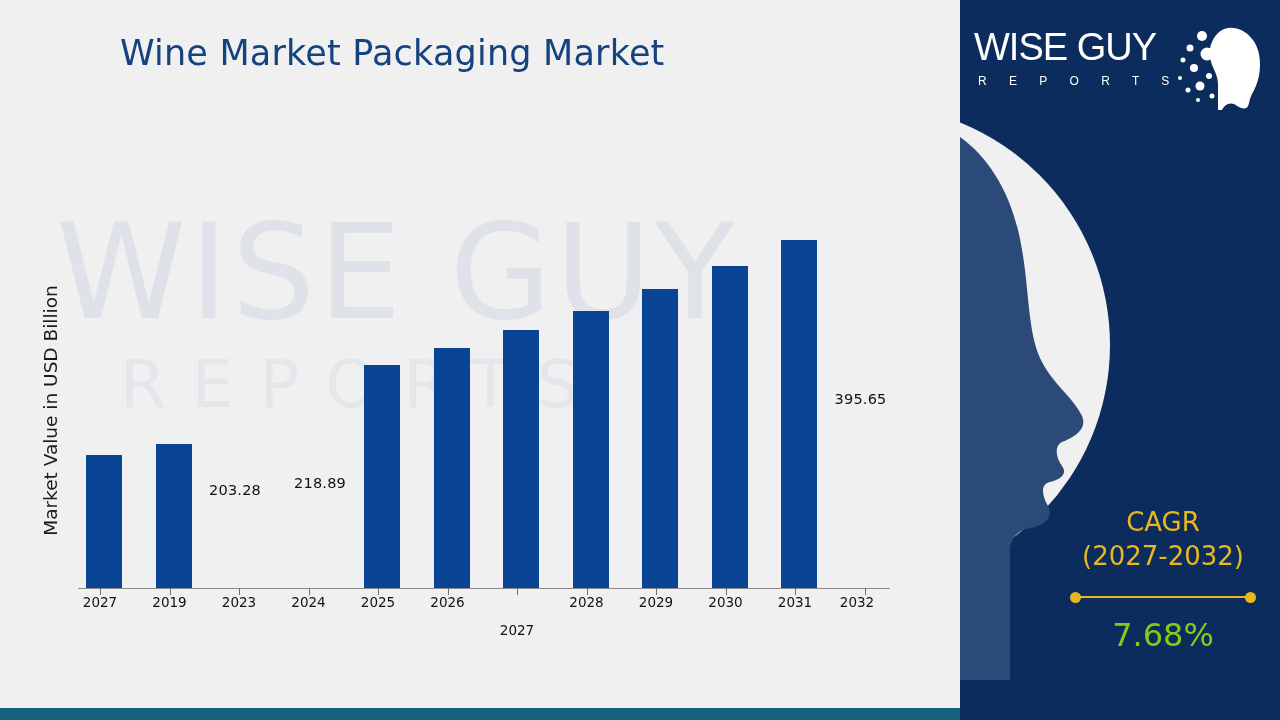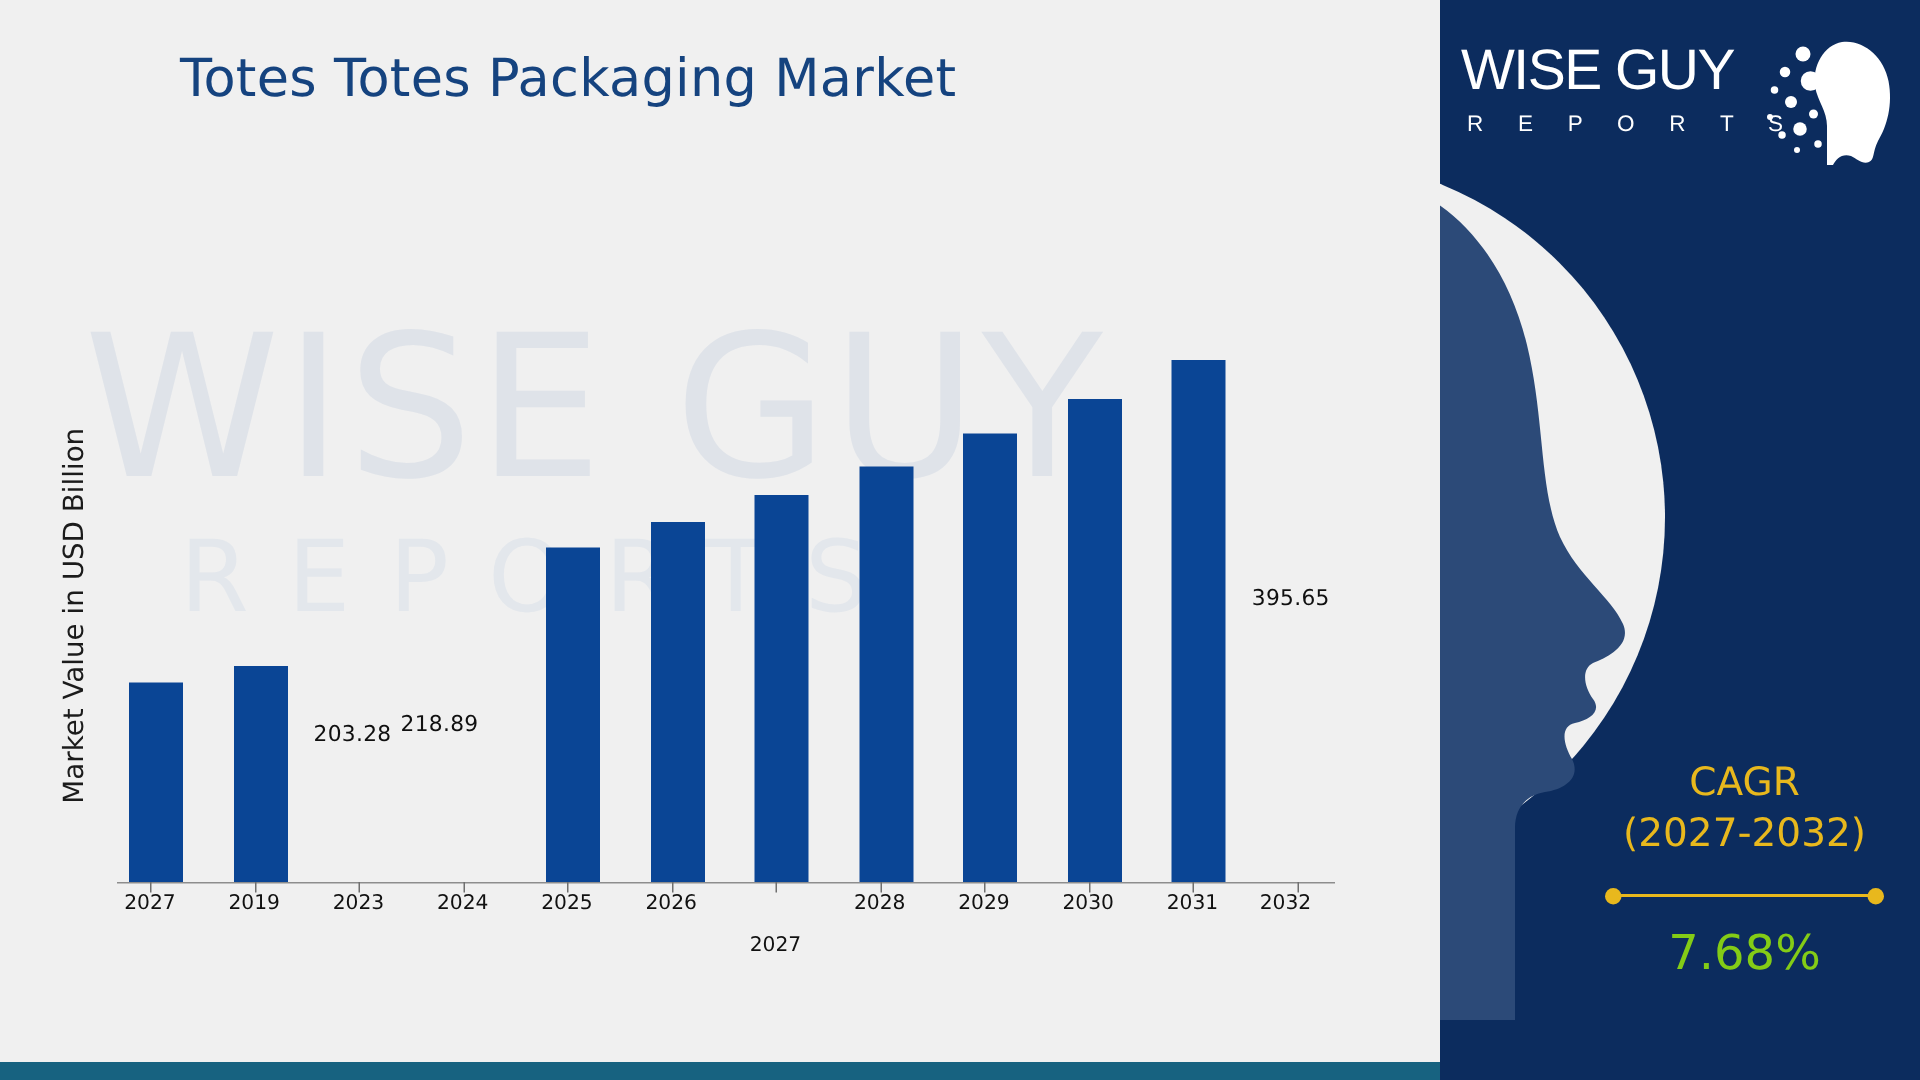--- a/index.html
+++ b/index.html
@@ -94,21 +94,21 @@
   #logo {
     position:absolute; left:8px; top:26px; width:304px; height:92px;
   }
   #logo-word {
     position:absolute; left:6px; top:0px;
     font-size:38px; color:#ffffff; letter-spacing:-1px;
     white-space:nowrap; font-family:"Liberation Sans", sans-serif;
   }
   #logo-sub {
     position:absolute; left:10px; top:48px;
-    font-size:15px; color:#ffffff; letter-spacing:9.5px;
+    font-size:12px; color:#ffffff; letter-spacing:9.5px;
     white-space:nowrap; font-family:"Liberation Sans", sans-serif;
   }
   #logo-face { position:absolute; right:6px; top:-2px; width:92px; height:88px; }
 
   #cagr-block {
     position:absolute; left:0; top:505px; width:320px; text-align:center;margin-left:43px;
   }
   #cagr-title { font-size:26px; color:#e8b81d; line-height:1.32; }
   #cagr-range { font-size:26px; color:#e8b81d; line-height:1.32; }
   #cagr-divider {
@@ -129,41 +129,41 @@
   #bottom-strip {
     position:absolute; left:0; top:708px; width:960px; height:12px;
     background:#176280;
   }
 </style>
 </head>
 <body>
 
 <div id="chart-region">
 
-  <div id="chart-title">Totes Totes Packaging Market</div>
+  <div id="chart-title">Wine Market Packaging Market</div>
 
   <div id="watermark">
     <div class="wm-line1">WISE GUY</div>
     <div class="wm-line2">REPORTS</div>
   </div>
 
   <div id="ylabel">Market Value in USD Billion</div>
 
   <div id="plot">
       <div class="bar-slot" style="left: 0px;">
         <div class="bar" title="2018: 140.2" style="height: 133px; background: rgb(10, 69, 149);"></div>
       </div>
       <div class="bar-slot" style="left: 69.5px;">
         <div class="bar" title="2019: 151.8" style="height: 144px; background: rgb(10, 69, 149);"></div>
       </div>
       <div class="bar-slot" style="left: 139px;">
         <div class="bar-label">203.28</div>
         <div class="bar" title="2023: 203.28" style="height: 193px; background: rgb(10, 69, 149);"></div>
       </div>
-      <div class="bar-slot" style="left: 197px; text-align: right;">
+      <div class="bar-slot" style="left: 224px; text-align: right;">
         <div class="bar-label">218.89</div>
         <div class="bar" title="2024: 218.89" style="height: 207px; background: rgb(10, 69, 149);"></div>
       </div>
       <div class="bar-slot" style="left: 278px;">
         <div class="bar" title="2025: 235.7" style="height: 223px; background: rgb(10, 69, 149);"></div>
       </div>
       <div class="bar-slot" style="left: 347.5px;">
         <div class="bar" title="2026: 253.6" style="height: 240px; background: rgb(10, 69, 149);"></div>
       </div>
       <div class="bar-slot" style="left: 417px;">

